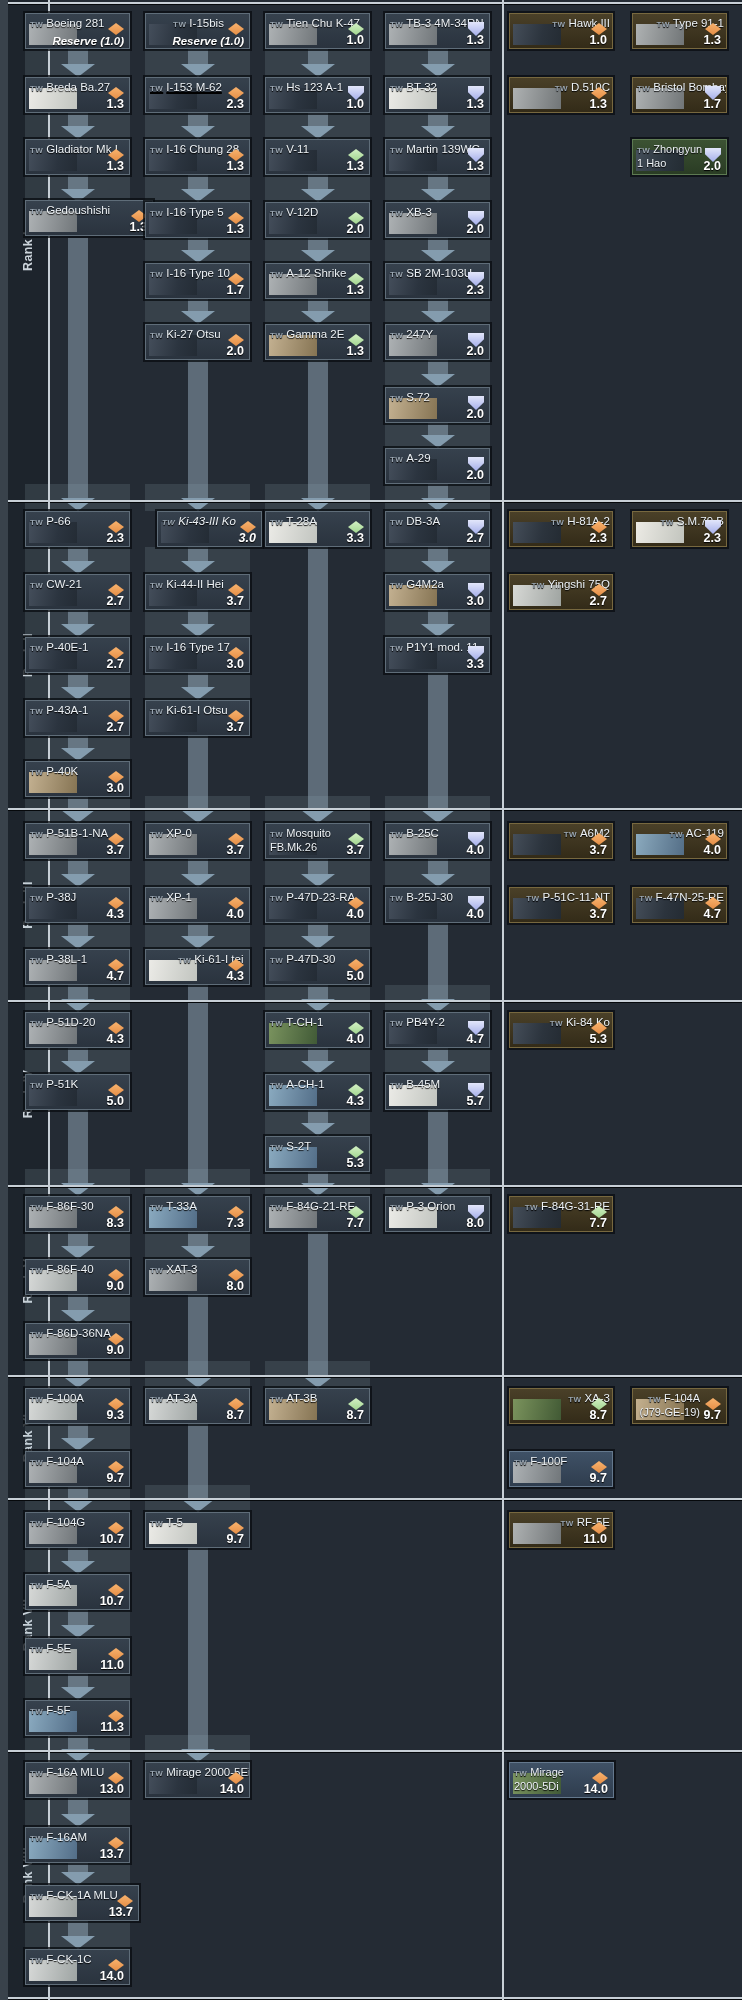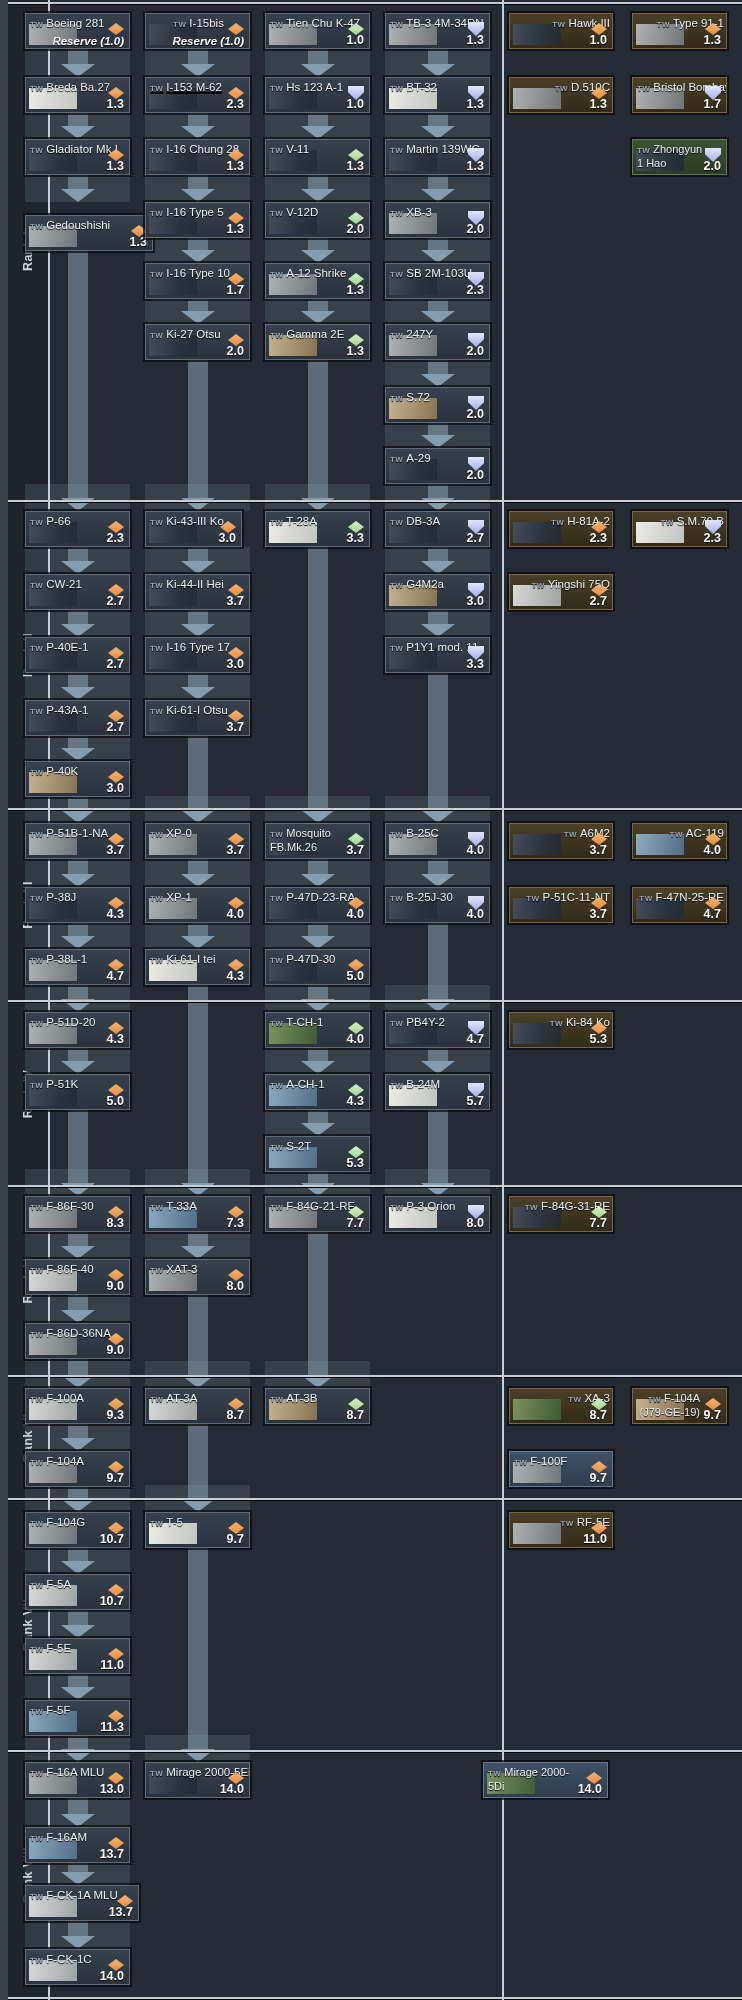--- a/index.html
+++ b/index.html
@@ -284,21 +284,21 @@
         <div class="nm"><span class="tw">TW</span><span>Breda Ba.27</span></div>
         <div class="ic orange"></div>
         <div class="br">1.3</div>
       </div>
       <div class="card tree" style="left: 25px; top: 139px; width: 105px;">
         <div class="thumb tone-dark"></div>
         <div class="nm"><span class="tw">TW</span><span>Gladiator Mk I</span></div>
         <div class="ic orange"></div>
         <div class="br">1.3</div>
       </div>
-      <div class="card tree" style="left: 25px; top: 215px; width: 128px;">
+      <div class="card tree" style="left: 25px; top: 200px; width: 128px;">
         <div class="thumb tone-gray"></div>
         <div class="nm"><span class="tw">TW</span><span>Gedoushishi</span></div>
         <div class="ic orange"></div>
         <div class="br">1.3</div>
       </div>
       <div class="card tree" style="left: 145px; top: 13px; width: 105px; text-align: center;">
         <div class="thumb tone-dark"></div>
         <div class="nm"><span class="tw">TW</span><span>I-15bis</span></div>
         <div class="ic orange"></div>
         <div class="br reserve">Reserve (1.0)</div>
@@ -470,21 +470,21 @@
         <div class="nm"><span class="tw">TW</span><span>P-43A-1</span></div>
         <div class="ic orange"></div>
         <div class="br">2.7</div>
       </div>
       <div class="card tree" style="left: 25px; top: 761px; width: 105px;">
         <div class="thumb tone-sepia"></div>
         <div class="nm"><span class="tw">TW</span><span>P-40K</span></div>
         <div class="ic orange"></div>
         <div class="br">3.0</div>
       </div>
-      <div class="card tree" style="left: 145px; top: 511px; width: 97px;">
+      <div class="card tree" style="left: 157px; top: 511px; width: 105px; font-style: italic;">
         <div class="thumb tone-dark"></div>
         <div class="nm"><span class="tw">TW</span><span>Ki-43-III Ko</span></div>
         <div class="ic orange"></div>
         <div class="br">3.0</div>
       </div>
       <div class="card tree" style="left: 145px; top: 574px; width: 105px;">
         <div class="thumb tone-dark"></div>
         <div class="nm"><span class="tw">TW</span><span>Ki-44-II Hei</span></div>
         <div class="ic orange"></div>
         <div class="br">3.7</div>
@@ -566,21 +566,21 @@
         <div class="nm"><span class="tw">TW</span><span>XP-0</span></div>
         <div class="ic orange"></div>
         <div class="br">3.7</div>
       </div>
       <div class="card tree" style="left: 145px; top: 887px; width: 105px;">
         <div class="thumb tone-gray"></div>
         <div class="nm"><span class="tw">TW</span><span>XP-1</span></div>
         <div class="ic orange"></div>
         <div class="br">4.0</div>
       </div>
-      <div class="card tree" style="left: 145px; top: 949px; width: 105px;">
+      <div class="card tree" style="left: 145px; top: 949px; width: 105px; padding-left: 28px;">
         <div class="thumb tone-white"></div>
         <div class="nm"><span class="tw">TW</span><span>Ki-61-I tei</span></div>
         <div class="ic orange"></div>
         <div class="br">4.3</div>
       </div>
       <div class="card tree two" style="left: 265px; top: 823px; width: 105px;">
         <div class="thumb tone-dark"></div>
         <div class="nm"><span class="tw">TW</span><span>Mosquito FB.Mk.26</span></div>
         <div class="ic green"></div>
         <div class="br">3.7</div>
@@ -664,21 +664,21 @@
         <div class="br">5.3</div>
       </div>
       <div class="card tree" style="left: 385px; top: 1012px; width: 105px;">
         <div class="thumb tone-dark"></div>
         <div class="nm"><span class="tw">TW</span><span>PB4Y-2</span></div>
         <div class="ic blue"></div>
         <div class="br">4.7</div>
       </div>
       <div class="card tree" style="left: 385px; top: 1074px; width: 105px;">
         <div class="thumb tone-white"></div>
-        <div class="nm"><span class="tw">TW</span><span>B-24M</span></div>
+        <div class="nm"><span class="tw">TW</span><span>B-45M</span></div>
         <div class="ic blue"></div>
         <div class="br">5.7</div>
       </div>
       <div class="card premium" style="left: 509px; top: 1012px; width: 104px;">
         <div class="thumb tone-dark"></div>
         <div class="nm"><span class="tw">TW</span><span>Ki-84 Ko</span></div>
         <div class="ic orange"></div>
         <div class="br">5.3</div>
       </div>
       <div class="card tree" style="left: 25px; top: 1196px; width: 105px;">
@@ -830,21 +830,21 @@
         <div class="nm"><span class="tw">TW</span><span>F-CK-1C</span></div>
         <div class="ic orange"></div>
         <div class="br">14.0</div>
       </div>
       <div class="card tree" style="left: 145px; top: 1762px; width: 105px;">
         <div class="thumb tone-dark"></div>
         <div class="nm"><span class="tw">TW</span><span>Mirage 2000-5Ei</span></div>
         <div class="ic orange"></div>
         <div class="br">14.0</div>
       </div>
-      <div class="card premium_blue two" style="left: 483px; top: 1762px; width: 125px;">
+      <div class="card premium_blue two" style="left: 509px; top: 1762px; width: 105px;">
         <div class="thumb tone-green"></div>
         <div class="nm"><span class="tw">TW</span><span>Mirage 2000-5Di</span></div>
         <div class="ic orange"></div>
         <div class="br">14.0</div>
       </div>
     </div>
 <div class="rank-label" style="top: 2px; height: 498px;">
       <span>Rank I</span>
     </div>
     <div class="rank-label" style="top: 502px; height: 306px;">

